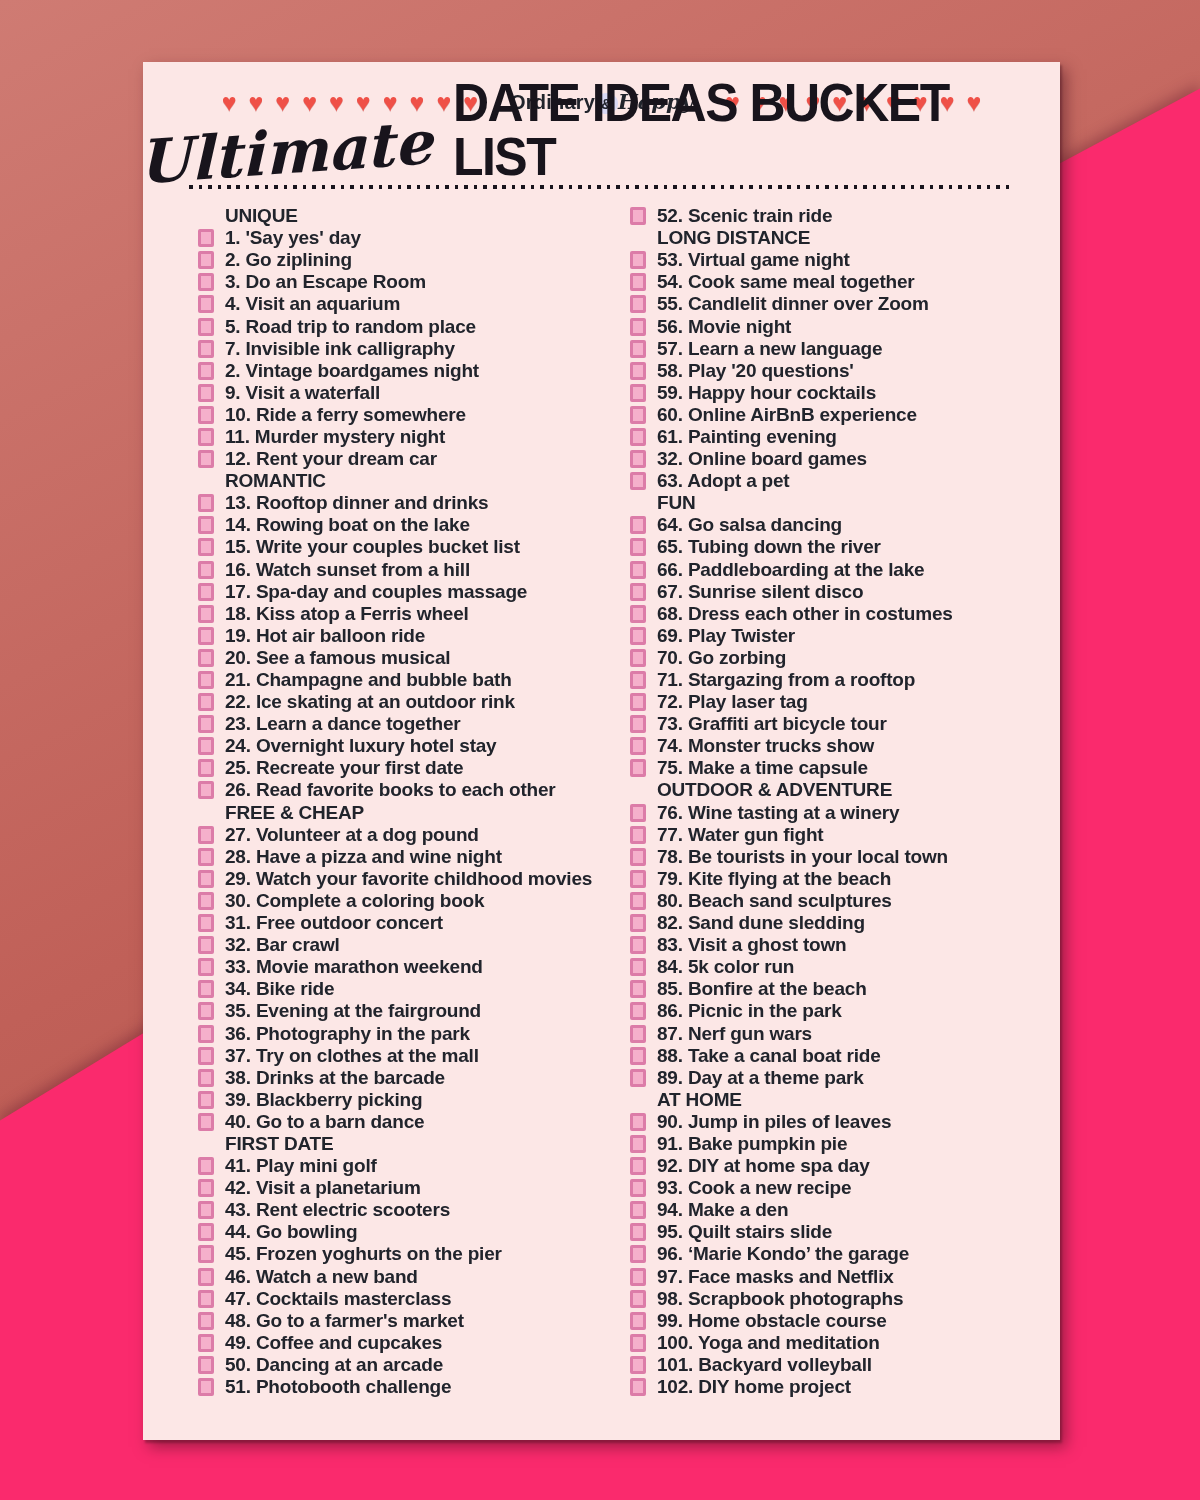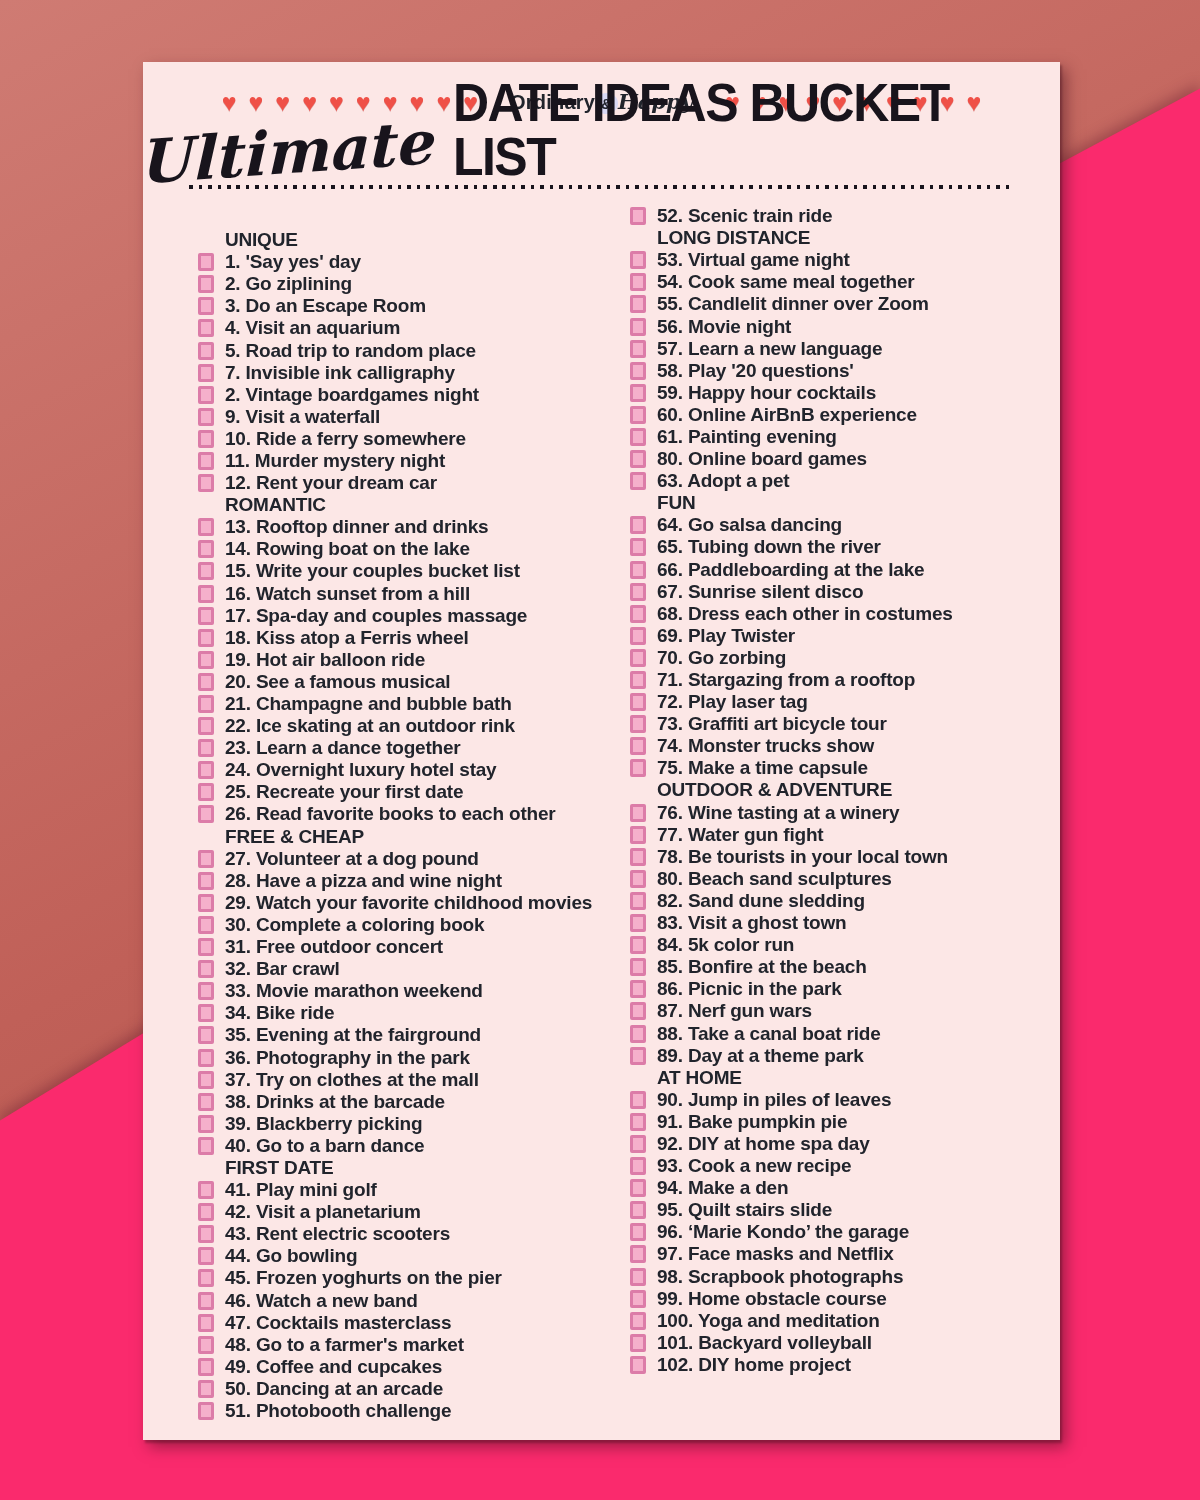--- a/index.html
+++ b/index.html
@@ -50,21 +50,21 @@
   .title-main{
     font-weight:bold;font-size:50px;line-height:1;letter-spacing:-1.5px;
     transform:scaleY(1.08);transform-origin:bottom;
   }
   .dotted{
     position:absolute;top:123px;left:46px;right:46px;height:4px;
     background:repeating-linear-gradient(90deg, var(--title,#18141c) 0 3.5px, transparent 3.5px 9.5px);
   }
   .list{position:absolute;top:143px;left:0;right:0;bottom:0;}
   .col{position:absolute;top:0;}
-  .col[data-col="0"]{left:55px;width:430px;margin-top:24px;}
+  .col[data-col="0"]{left:55px;width:430px;}
   .col[data-col="1"]{left:487px;width:430px;}
   .row{
     display:flex;align-items:center;height:22.1px;
     color:var(--text,#21242c);font-weight:bold;font-size:19px;white-space:nowrap;
   }
   .slot{width:27px;display:flex;align-items:center;flex:none;}
   .checkbox{
     width:16px;height:18px;box-sizing:border-box;
     background:var(--checkbox_fill,#f5b0cb);
     border:3px solid var(--checkbox_border,#dc7ca8);
@@ -502,21 +502,21 @@
         <div class="row">
           <span class="slot">
             <span class="checkbox"></span>
           </span>
           <span class="label">61. Painting evening</span>
         </div>
         <div class="row">
           <span class="slot">
             <span class="checkbox"></span>
           </span>
-          <span class="label">80. Online board games</span>
+          <span class="label">32. Online board games</span>
         </div>
         <div class="row">
           <span class="slot">
             <span class="checkbox"></span>
           </span>
           <span class="label">63. Adopt a pet</span>
         </div>
         <div class="row">
           <span class="slot"></span>
           <span class="label">FUN</span>
@@ -607,20 +607,26 @@
           <span class="slot">
             <span class="checkbox"></span>
           </span>
           <span class="label">77. Water gun fight</span>
         </div>
         <div class="row">
           <span class="slot">
             <span class="checkbox"></span>
           </span>
           <span class="label">78. Be tourists in your local town</span>
+        </div>
+        <div class="row">
+          <span class="slot">
+            <span class="checkbox"></span>
+          </span>
+          <span class="label">79. Kite flying at the beach</span>
         </div>
         <div class="row">
           <span class="slot">
             <span class="checkbox"></span>
           </span>
           <span class="label">80. Beach sand sculptures</span>
         </div>
         <div class="row">
           <span class="slot">
             <span class="checkbox"></span>

